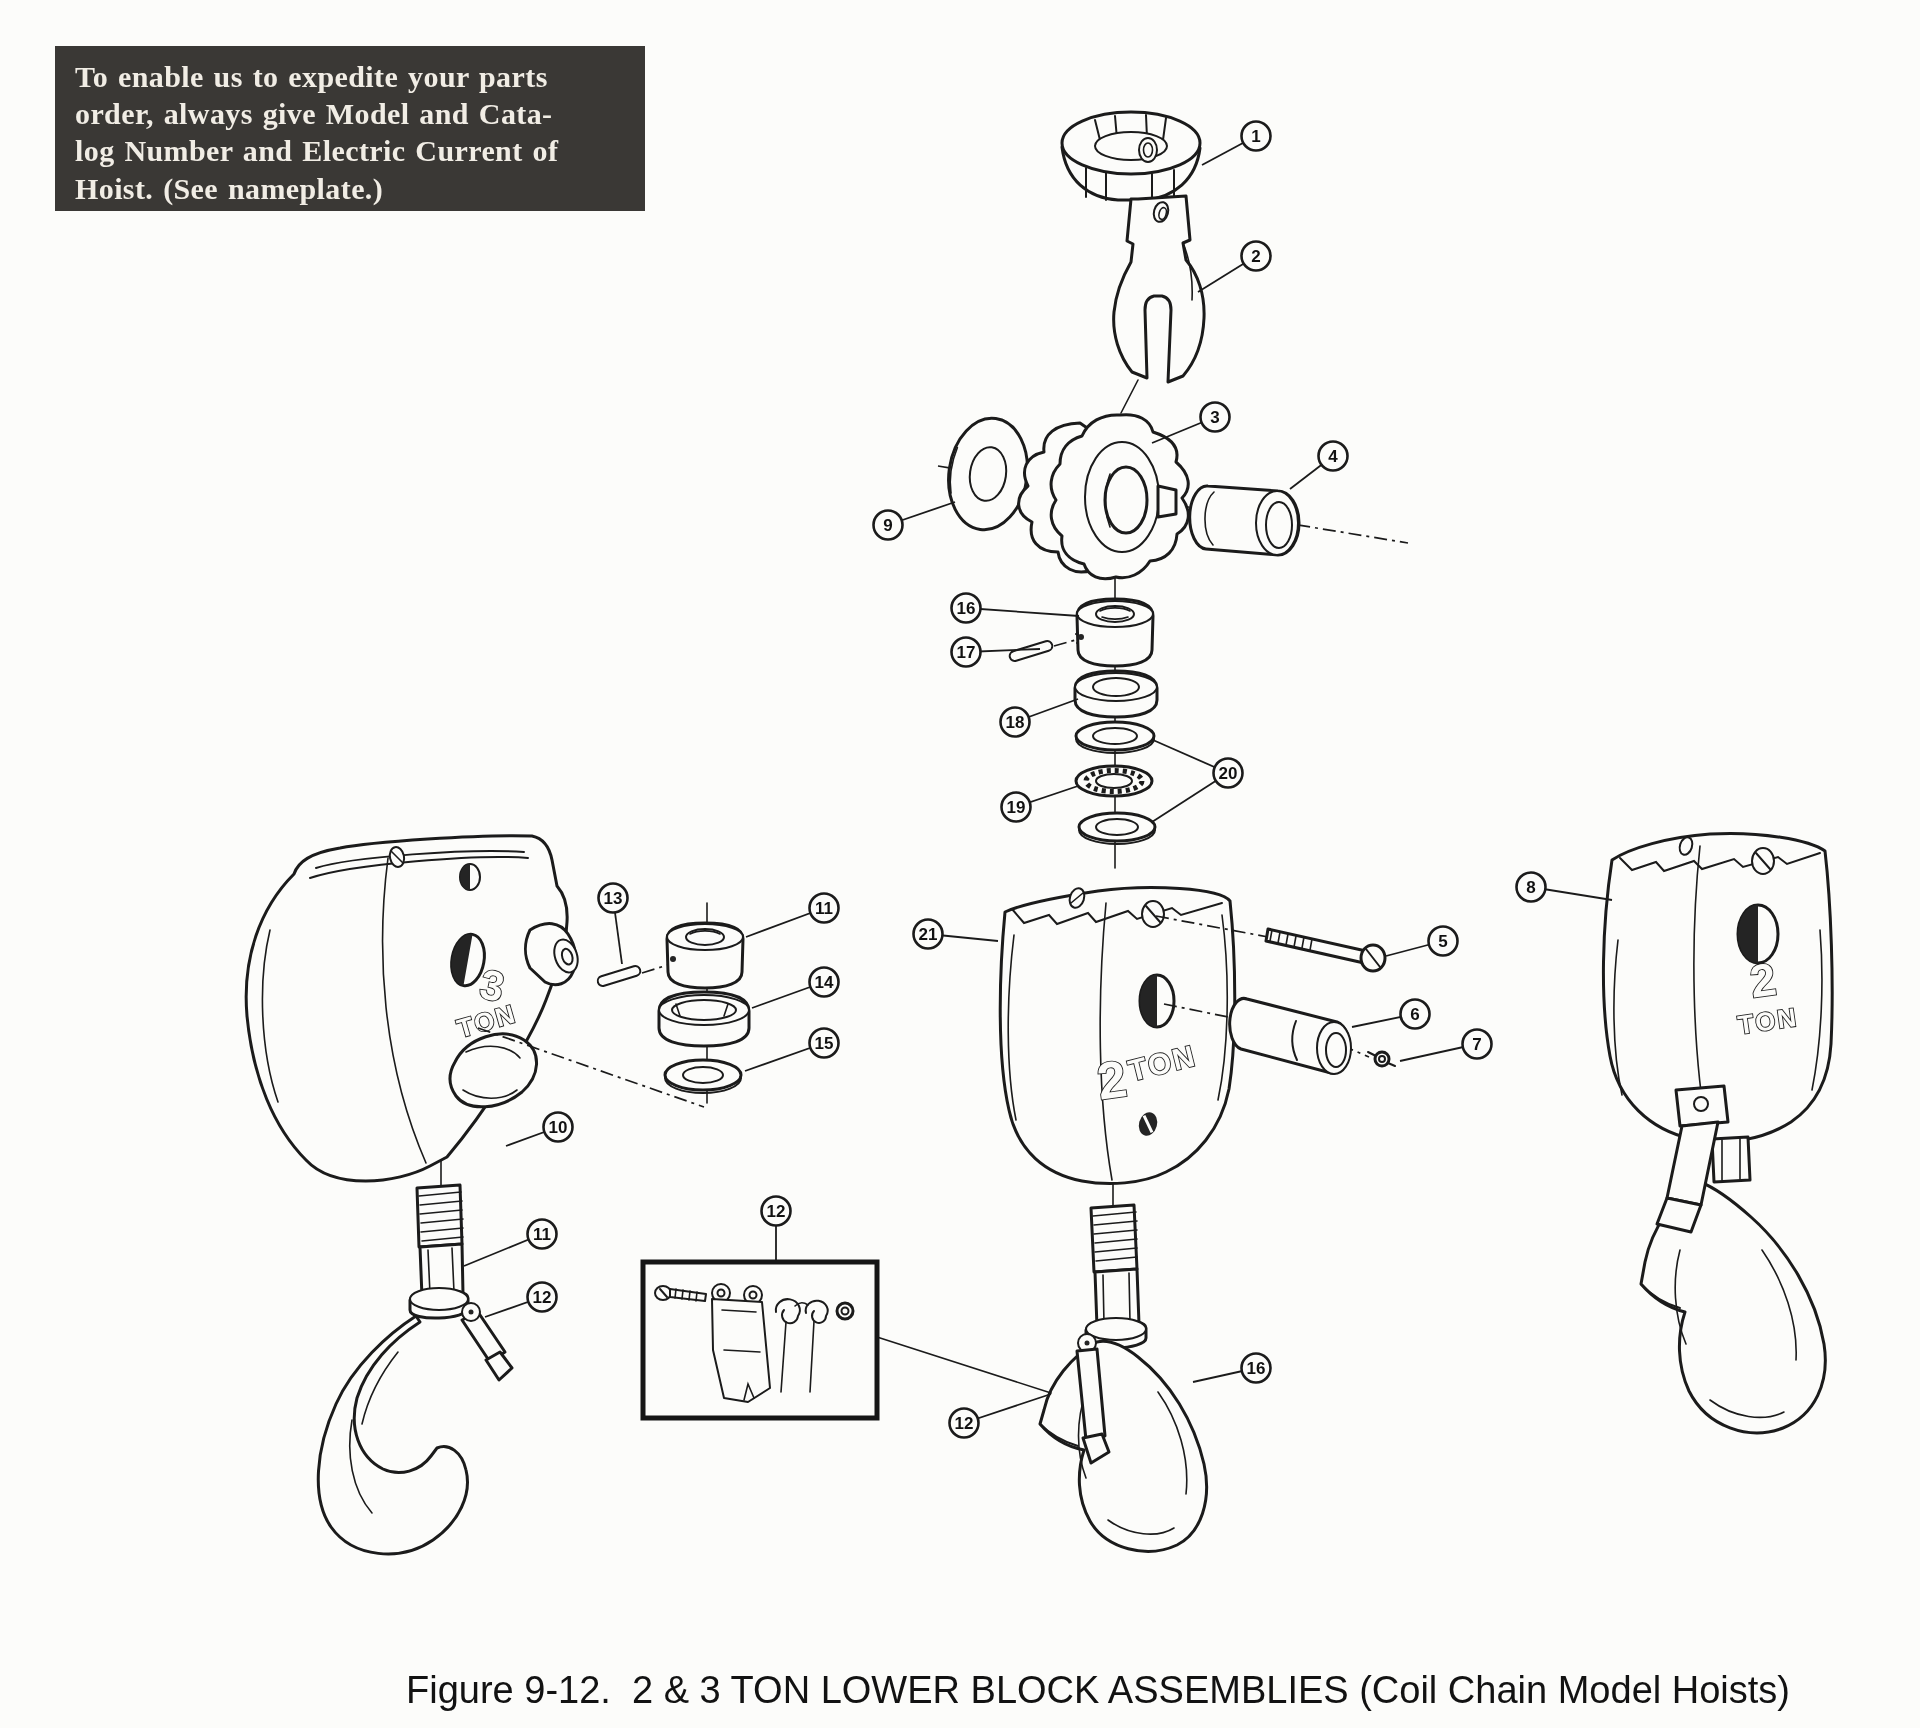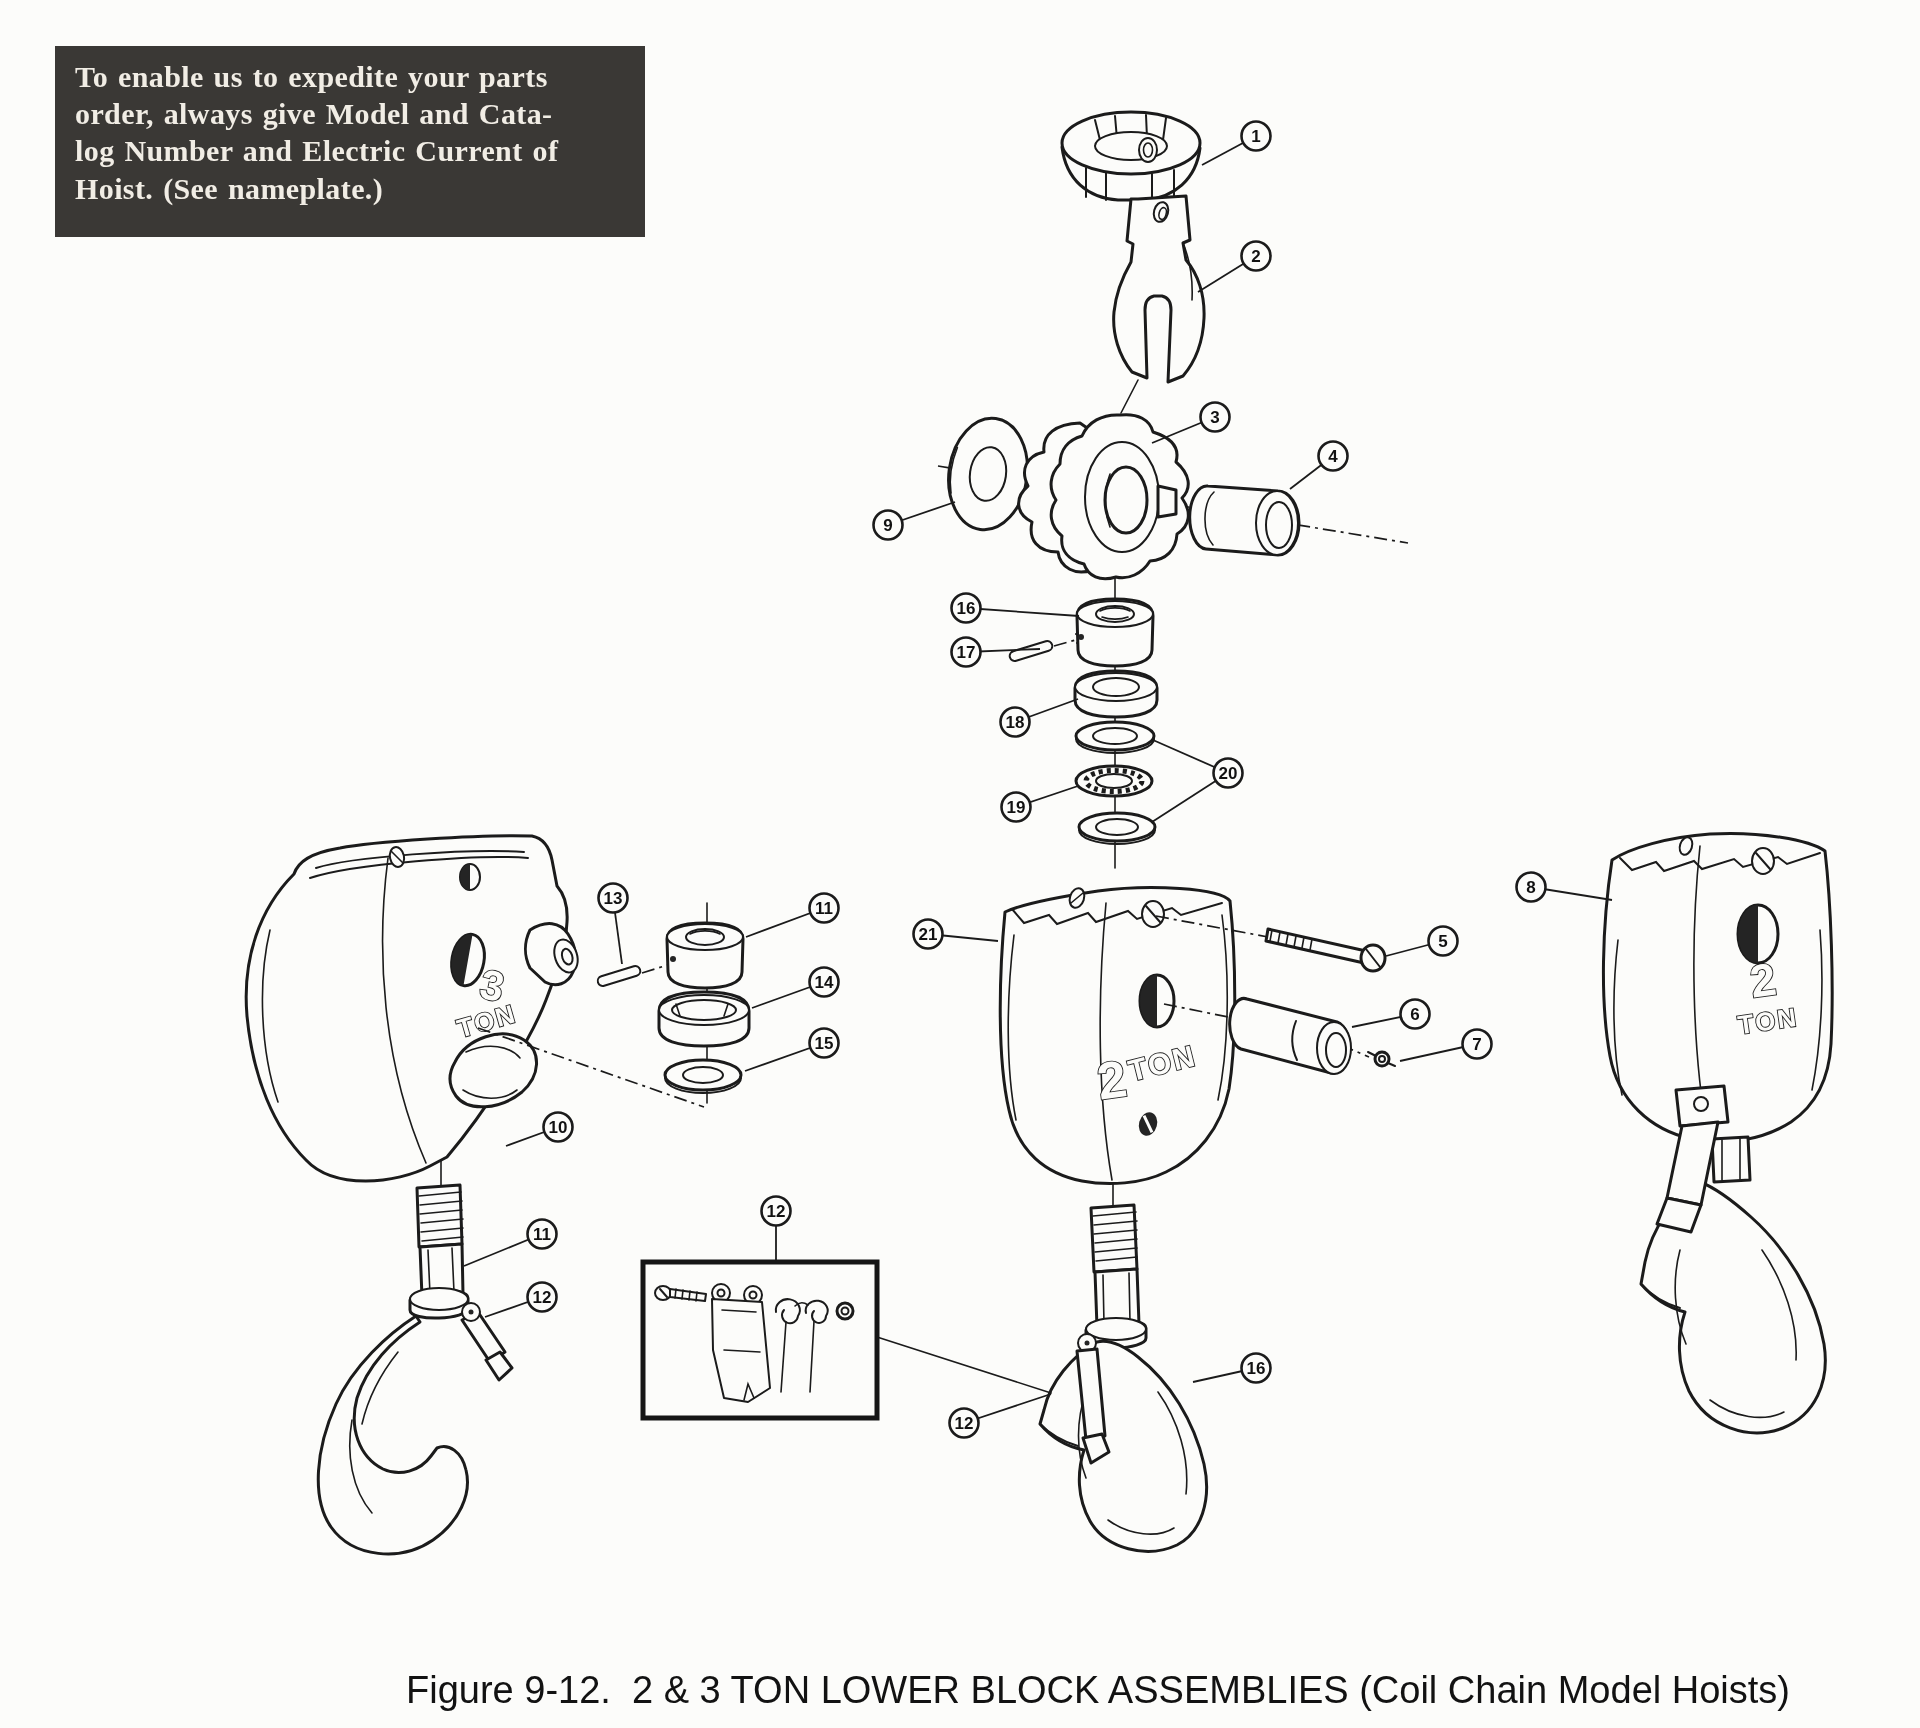--- a/index.html
+++ b/index.html
@@ -1,18 +1,18 @@
 <!DOCTYPE html>
 <html><head>
 <meta charset="utf-8">
 <style>
   html,body{margin:0;padding:0;background:#e9e9e7;}
   .page{position:relative;width:1920px;height:1728px;background:#fcfcfa;overflow:hidden;
         font-family:"Liberation Sans",sans-serif;}
-  .notice{position:absolute;left:55px;top:46px;width:552px;padding:12px 18px 30px 20px;
+  .notice{position:absolute;left:55px;top:46px;width:552px;padding:12px 18px 4px 20px;
           background:#3a3835;color:#f1ede5;font-family:"Liberation Serif",serif;
           font-weight:bold;font-size:30px;line-height:1.24;white-space:pre-line;
           letter-spacing:.4px;word-spacing:2px;}
   svg.diagram{position:absolute;left:0;top:0;width:1920px;height:1728px;}
   .ink {fill:none;stroke:#1b1b1b;stroke-width:3;stroke-linecap:round;stroke-linejoin:round;}
   .inkf{fill:#fcfcfa;stroke:#1b1b1b;stroke-width:3;stroke-linecap:round;stroke-linejoin:round;}
   .det {fill:none;stroke:#1b1b1b;stroke-width:2;stroke-linecap:round;}
   .detf{fill:#fcfcfa;stroke:#1b1b1b;stroke-width:2;stroke-linejoin:round;}
   .thin{fill:none;stroke:#1b1b1b;stroke-width:1.6;stroke-linecap:round;}
   .dash{fill:none;stroke:#1b1b1b;stroke-width:1.7;stroke-dasharray:13 5 3 5;}

